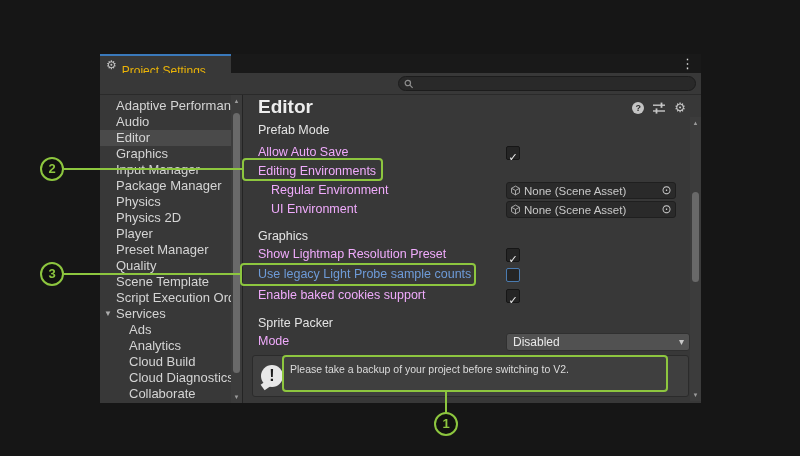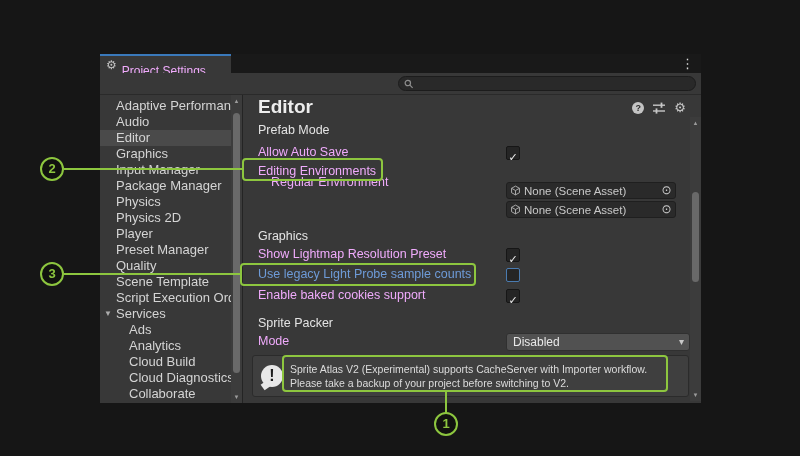--- a/index.html
+++ b/index.html
@@ -6,21 +6,21 @@
   * { margin:0; padding:0; }
   html,body { width:800px; height:456px; }
   body { background:#161616; font-family:"Liberation Sans",sans-serif; position:relative; overflow:hidden; }
 
   .window { position:absolute; left:100px; top:54px; width:601px; height:349px; background:#383838; z-index:1; }
 
   
   .tabstrip { height:19px; background:#191919; position:relative; }
   .tab { position:absolute; left:0; top:0; width:131px; height:19px; background:#383838; border-top:2px solid var(--accent); box-sizing:border-box; display:flex; align-items:center; padding-left:6px; gap:5px; }
   .tab-gear { color:#C2C2C2; font-size:12px; line-height:1; }
-  .tab-title { font-size:12px; color:#f0abfc; white-space:nowrap;margin-top:12px; }
+  .tab-title { font-size:12px; color:#eab308; white-space:nowrap;margin-top:12px; }
   .kebab { position:absolute; right:7px; top:1px; color:#DADADA; font-size:13px; line-height:17px; cursor:pointer; }
 
   
   .searchrow { height:22px; background:#383838; position:relative; border-bottom:1px solid #2A2A2A; box-sizing:border-box; }
   .searchfield { position:absolute; left:298px; top:3px; width:298px; height:15px; background:#292929; border:1px solid #1C1C1C; border-radius:8px; display:flex; align-items:center; padding-left:5px; box-sizing:border-box; gap:3px; }
   .searchfield input { background:transparent; border:none; outline:none; color:#DDD; font-size:11px; width:100%; font-family:"Liberation Sans",sans-serif; }
 
   
   .content { display:flex; height:308px; }
   .sidebar { width:143px; position:relative; background:#383838; border-right:1px solid #242424; box-sizing:border-box; overflow:hidden; }
@@ -142,31 +142,32 @@
 
       <div class="sec-hdr" style="top:27px">Prefab Mode</div>
 
       <div class="row-label" style="top:49px">Allow Auto Save</div>
       <div class="checkbox" style="top:51px">
         <span class="mark">✓</span>
       </div>
 
       <div class="row-label" style="top:68px">Editing Environments</div>
 
-      <div class="row-label ind" style="top:79px">Regular Environment</div>
+      <div class="row-label ind" style="top:87px">Regular Environment</div>
       <div class="objfield" style="top:87px">
         <span class="cube">
           <svg width="11" height="11" viewBox="0 0 12 12">
               <path d="M6 1.2 L10.3 3.6 V8.4 L6 10.8 L1.7 8.4 V3.6 Z M1.7 3.6 L6 6 L10.3 3.6 M6 6 V10.8" fill="none" stroke="#B4B4B4" stroke-width="1"></path>
             </svg>
         </span>
         <span class="txt">None (Scene Asset)</span>
         <span class="objpick">⊙</span>
       </div>
 
+      <div class="row-label ind" style="top:106px">UI Environment</div>
       <div class="objfield" style="top:106px">
         <span class="cube">
           <svg width="11" height="11" viewBox="0 0 12 12">
               <path d="M6 1.2 L10.3 3.6 V8.4 L6 10.8 L1.7 8.4 V3.6 Z M1.7 3.6 L6 6 L10.3 3.6 M6 6 V10.8" fill="none" stroke="#B4B4B4" stroke-width="1"></path>
             </svg>
         </span>
         <span class="txt">None (Scene Asset)</span>
         <span class="objpick">⊙</span>
       </div>
 
@@ -189,21 +190,20 @@
 
       <div class="row-label" style="top:238px">Mode</div>
       <div class="dropdown" style="top:238px">
         <span>Disabled</span>
         <span class="dd-arrow">▾</span>
       </div>
 
       <div class="helpbox">
         <div class="hb-icon">!</div>
         <div class="hb-text">
-          <div>Sprite Atlas V2 (Experimental) supports CacheServer with Importer workflow.</div>
           <div>Please take a backup of your project before switching to V2.</div>
         </div>
       </div>
 
       <div class="m-scroll">
         <div class="scroll-arrow arr-top">▲</div>
         <div class="m-thumb"></div>
         <div class="scroll-arrow arr-bot">▼</div>
       </div>
     </div>

